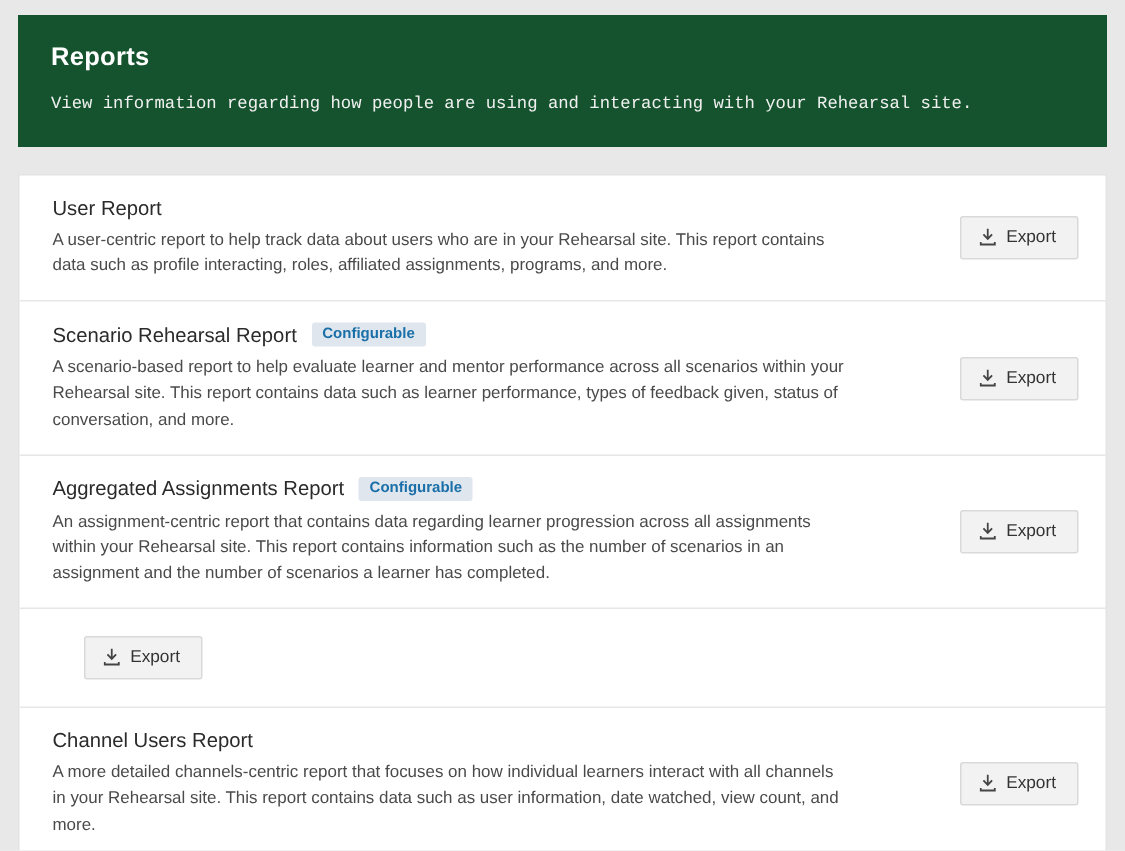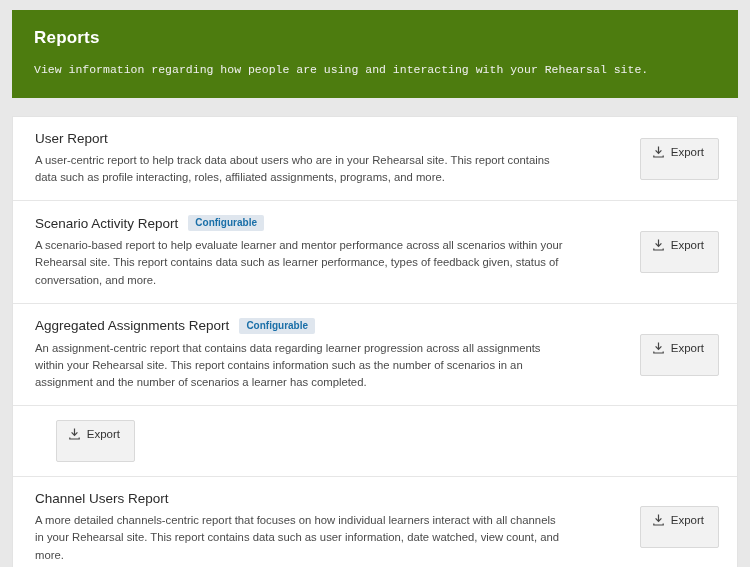--- a/index.html
+++ b/index.html
@@ -18,21 +18,21 @@
     height: 567px;
     background: #e8e8e8;
     overflow: hidden;
   }
   .header-panel {
     position: absolute;
     left: 12px;
     top: 10px;
     width: 726px;
     height: 88px;
-    background: #4d7c0f;
+    background: #14532d;
     color: #ffffff;
     padding: 18px 22px 0 22px;
   }
   .header-title {
     font-size: 17px;
     font-weight: bold;
     letter-spacing: 0.2px;
     margin: 0 0 14px 0;
     color: #ffffff;
   }
@@ -98,21 +98,21 @@
     align-self: center;
     width: 100px;
   }
   .export-btn {
     display: inline-flex;
     align-items: center;
     gap: 7px;
     background: #f2f2f2;
     border: 1px solid #d9d9d9;
     border-radius: 2px;
-    padding: 7px 14px 21px 12px;
+    padding: 7px 14px 8px 12px;
     font-size: 11.5px;
     color: #333;
     cursor: pointer;
     white-space: nowrap;
   }
   .dl-icon { display: inline-block; width: 11px; height: 12px; }
 </style>
 </head>
 <body>
 
@@ -141,21 +141,21 @@
             </svg>
           </span>
           <span>Export</span>
         </button>
       </div>
     </div>
 
     <div class="report-row">
       <div class="report-main">
         <div class="report-title-line">
-          <span class="report-title">Scenario Activity Report</span>
+          <span class="report-title">Scenario Rehearsal Report</span>
           <span class="badge">Configurable</span>
         </div>
         <div class="report-desc">A scenario-based report to help evaluate learner and mentor performance across all scenarios within your Rehearsal site. This report contains data such as learner performance, types of feedback given, status of conversation, and more.</div>
       </div>
       <div class="export-cell">
         <button class="export-btn">
           <span class="dl-icon">
             <svg width="11" height="12" viewBox="0 0 11 12" xmlns="http://www.w3.org/2000/svg">
               <path d="M5.5 0.5 L5.5 6.5 M2.6 4.3 L5.5 7.3 L8.4 4.3" stroke="#444" stroke-width="1.2" fill="none"></path>
               <path d="M0.8 9.4 L0.8 11 L10.2 11 L10.2 9.4" stroke="#444" stroke-width="1.2" fill="none"></path>

